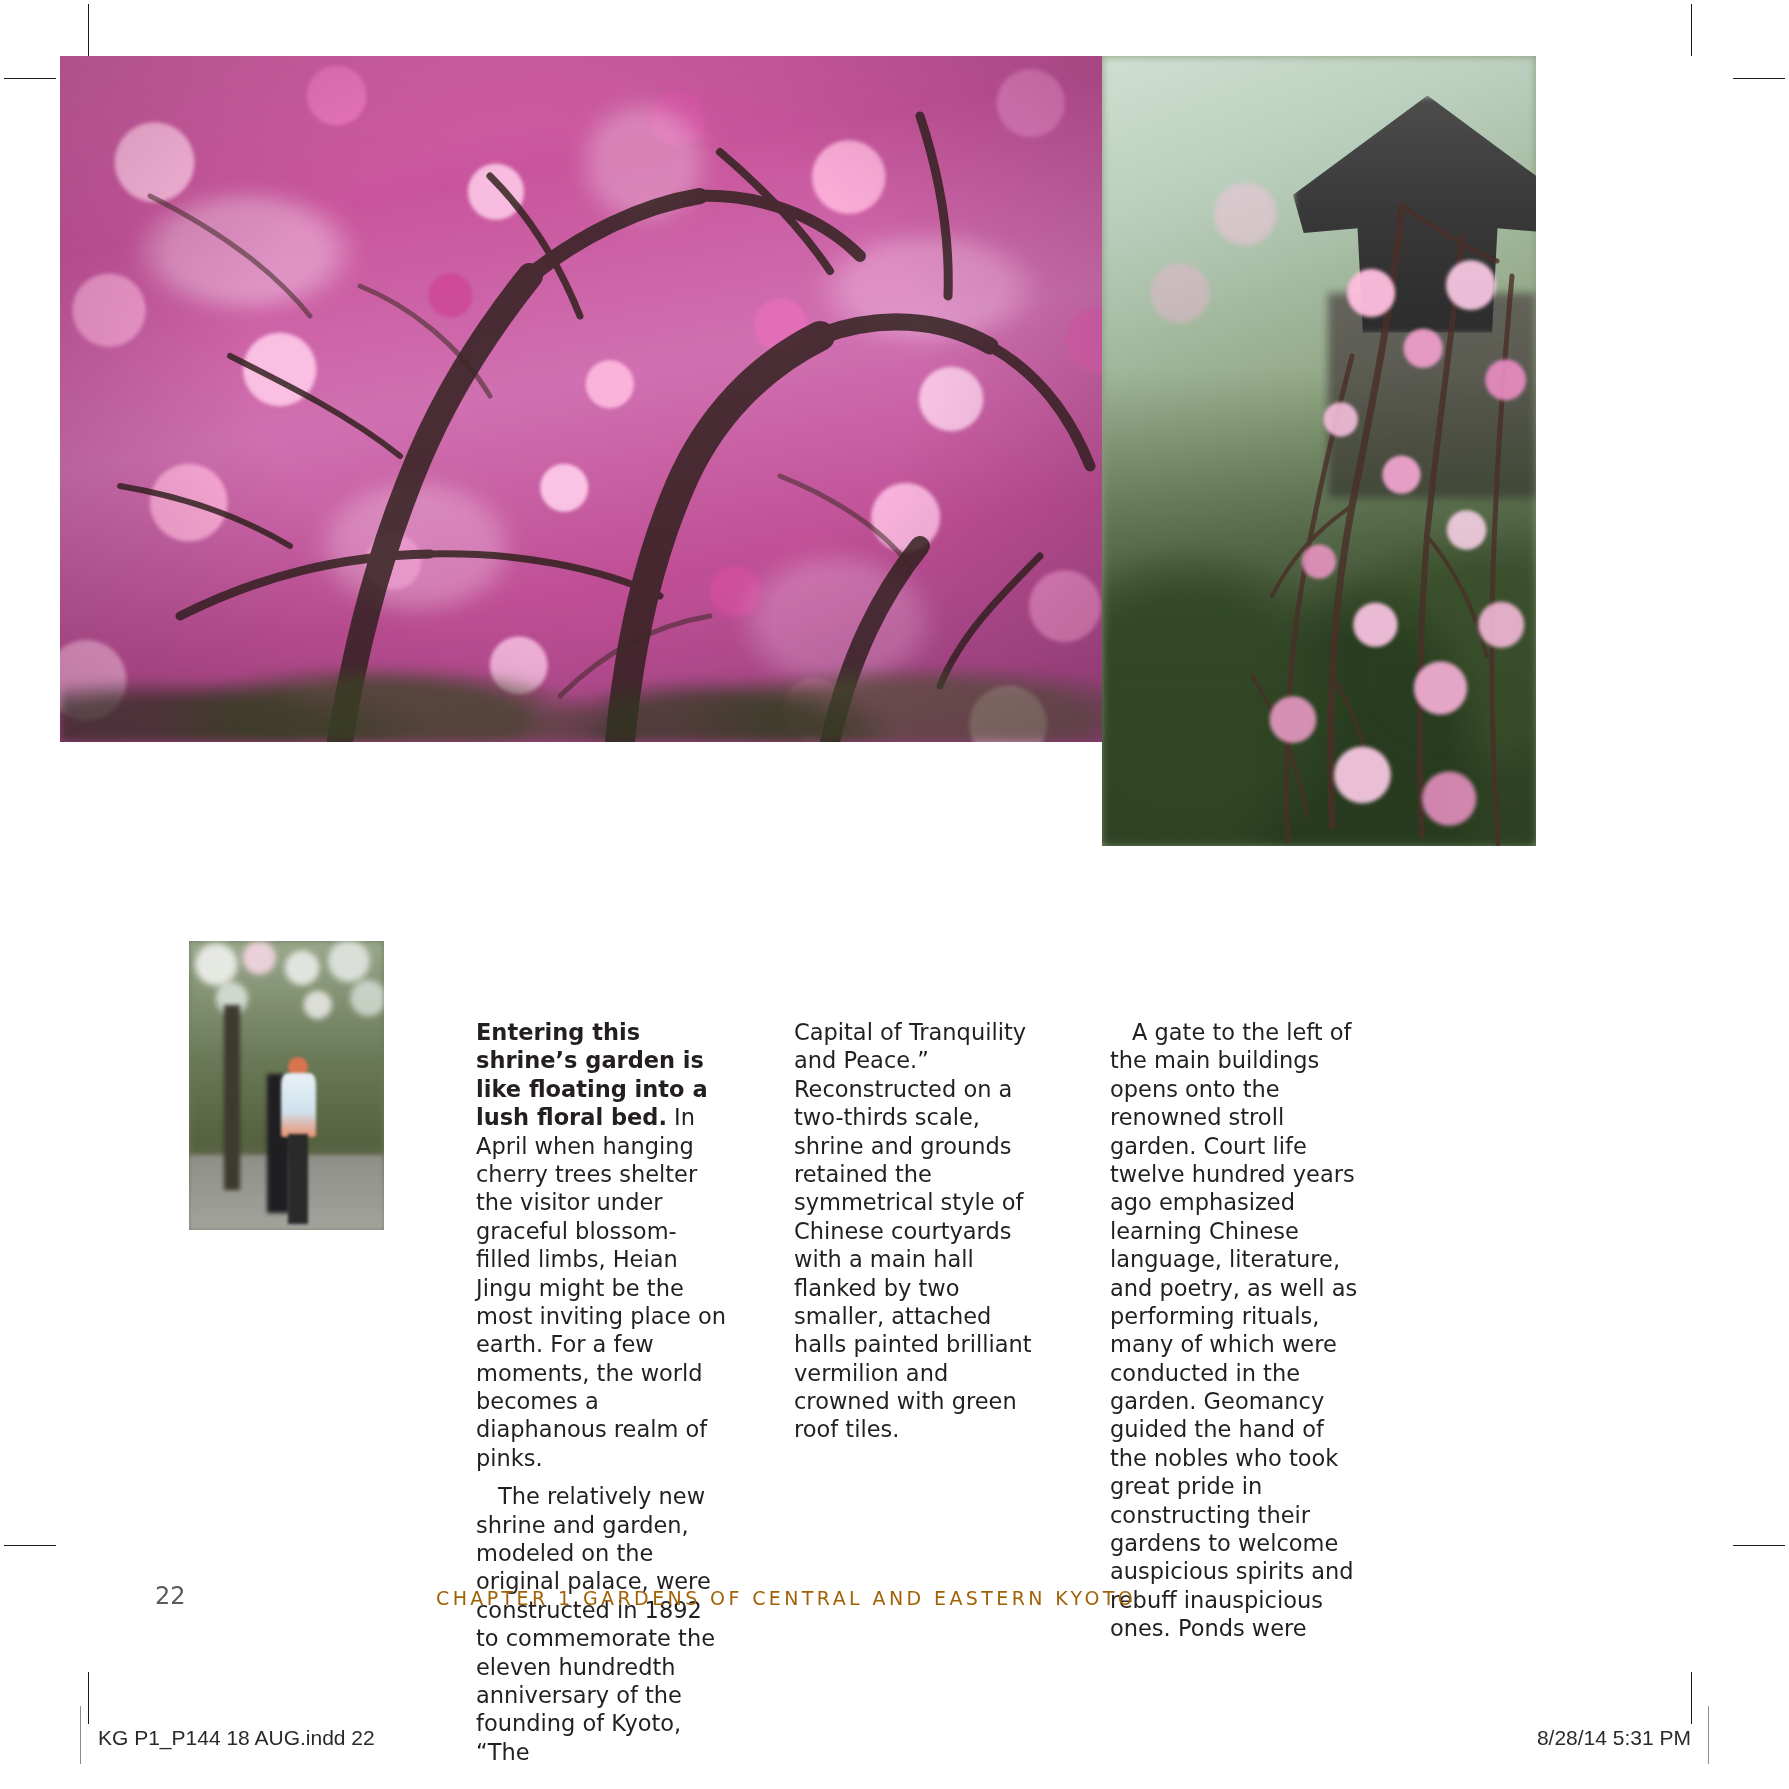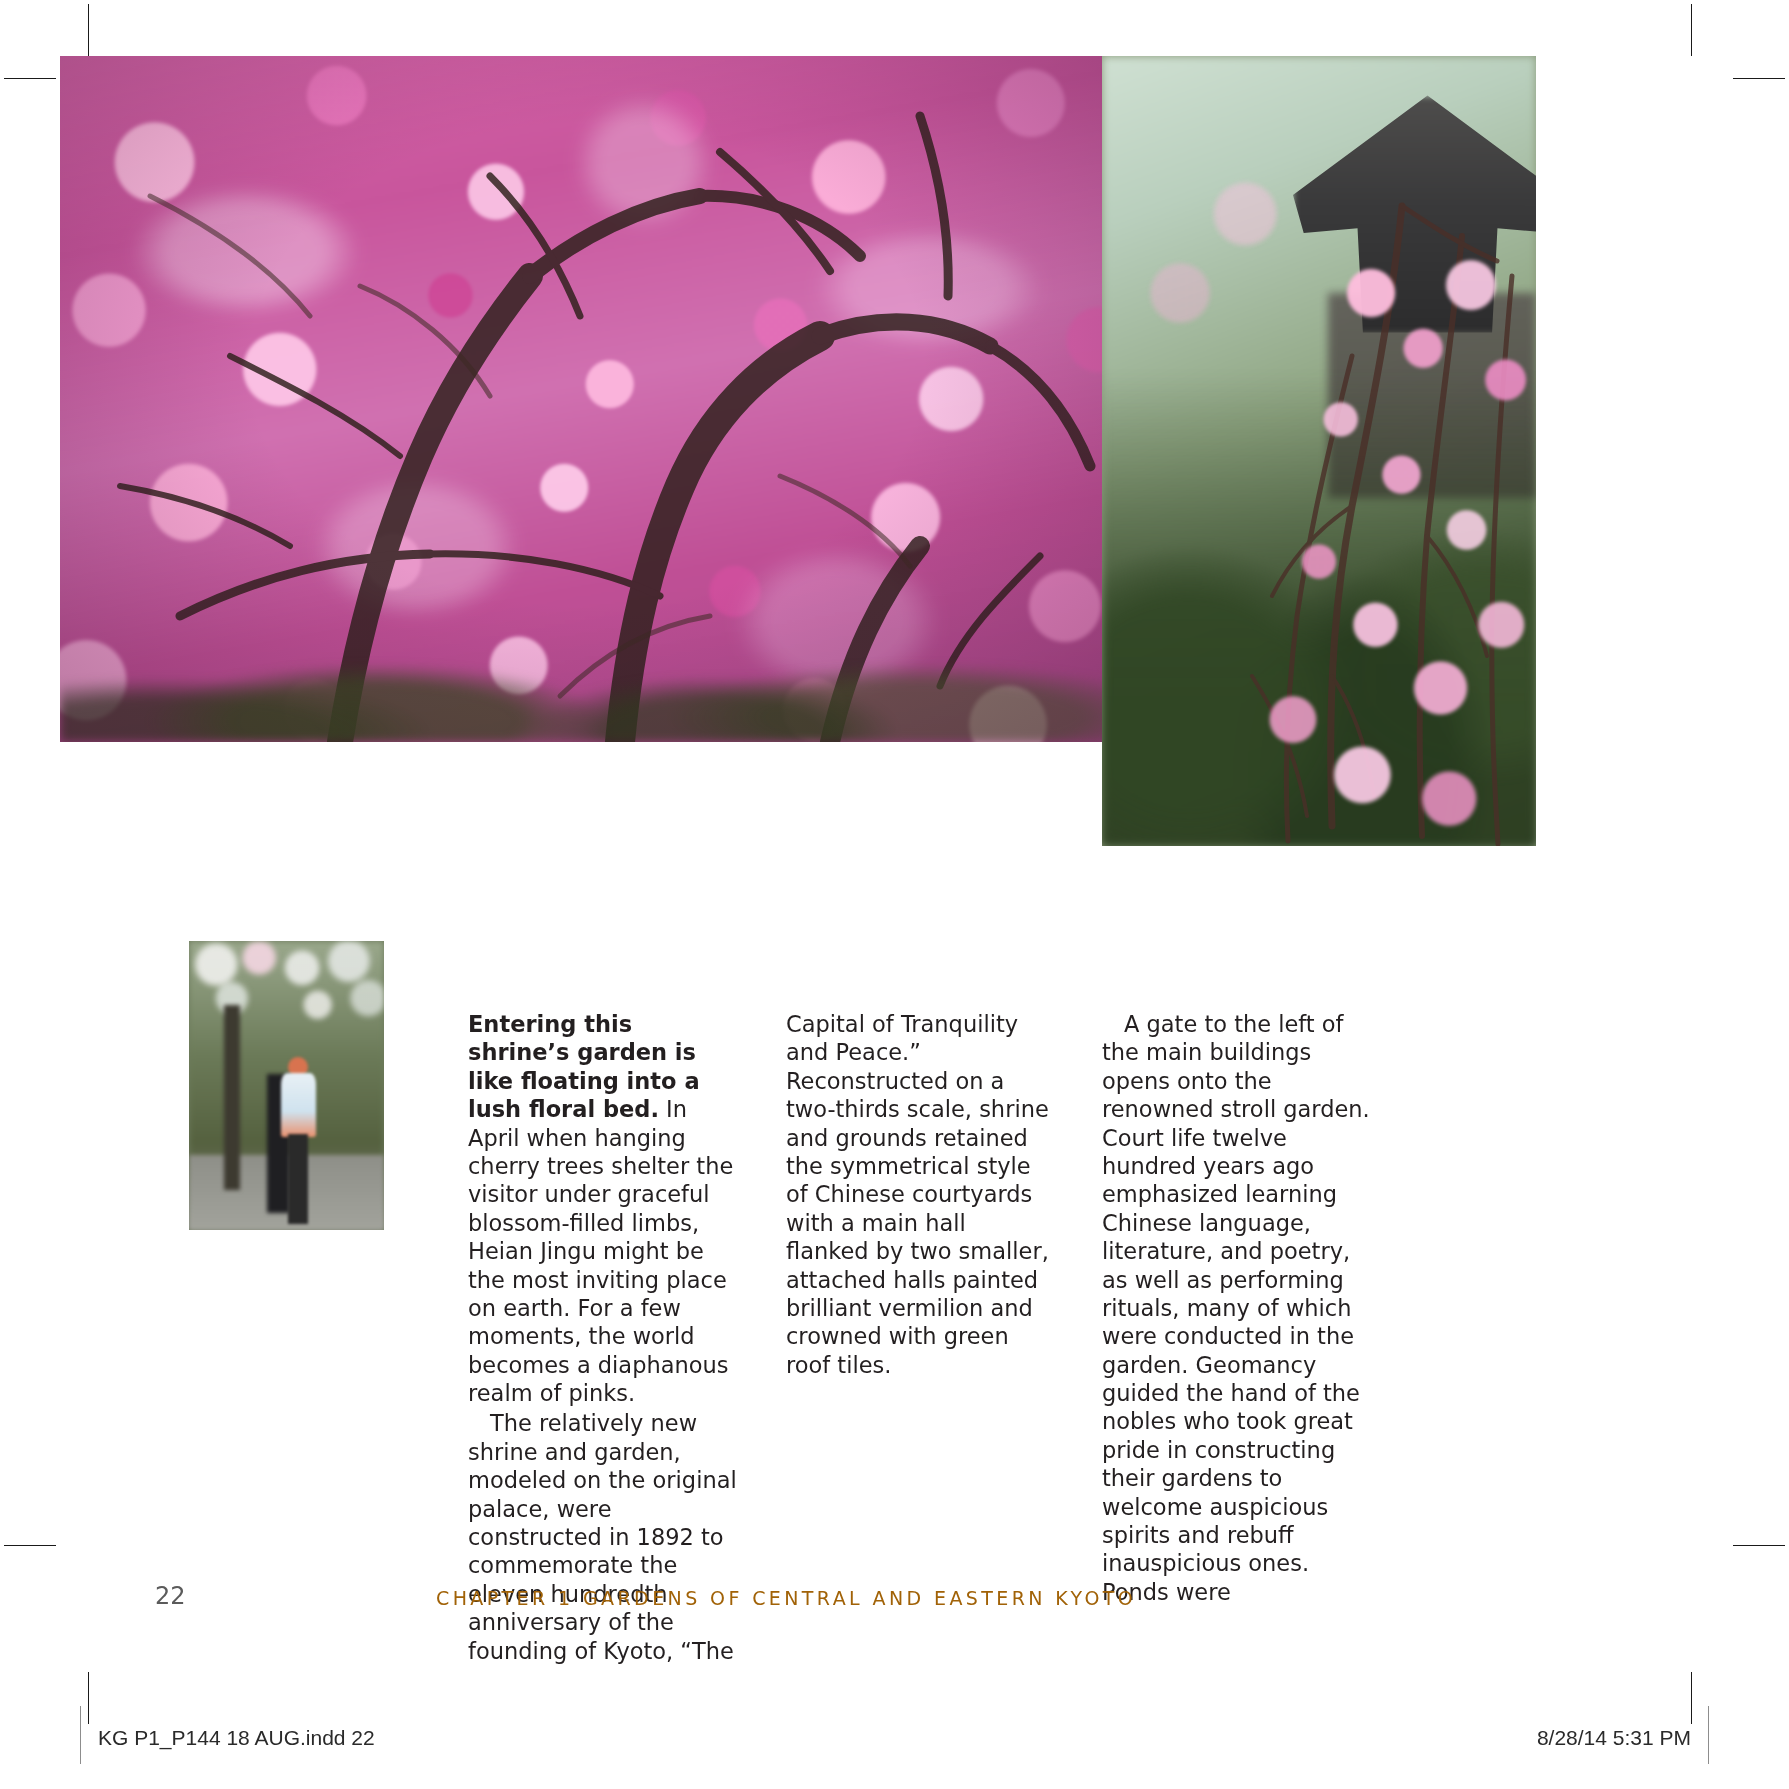--- a/index.html
+++ b/index.html
@@ -178,21 +178,21 @@
   .ip-person2{position:absolute;left:40%;top:46%;width:12%;height:48%;background:#1f1f22;filter:blur(2px);}
   .ip-tree{position:absolute;left:18%;top:22%;width:8%;height:64%;background:#3d3a30;filter:blur(2px);}
 
   
   .col{
     position:absolute;top:1008px;width:273px;
     font-size:22.5px;line-height:1.262;color:#231f20;
     font-family:"DejaVu Sans", sans-serif;
     text-align:left;
   }
-  .col p{margin:2px;}
+  .col p{margin:10px;}
   .col p.indent{text-indent:22px;}
   .col .lead{font-weight:bold;}
   #col1{left:466px;}
   #col2{left:784px;}
   #col3{left:1100px;}
 
   
   .folio{
     position:absolute;left:155px;top:1582px;
     font-size:24px;color:#5b5b5b;

